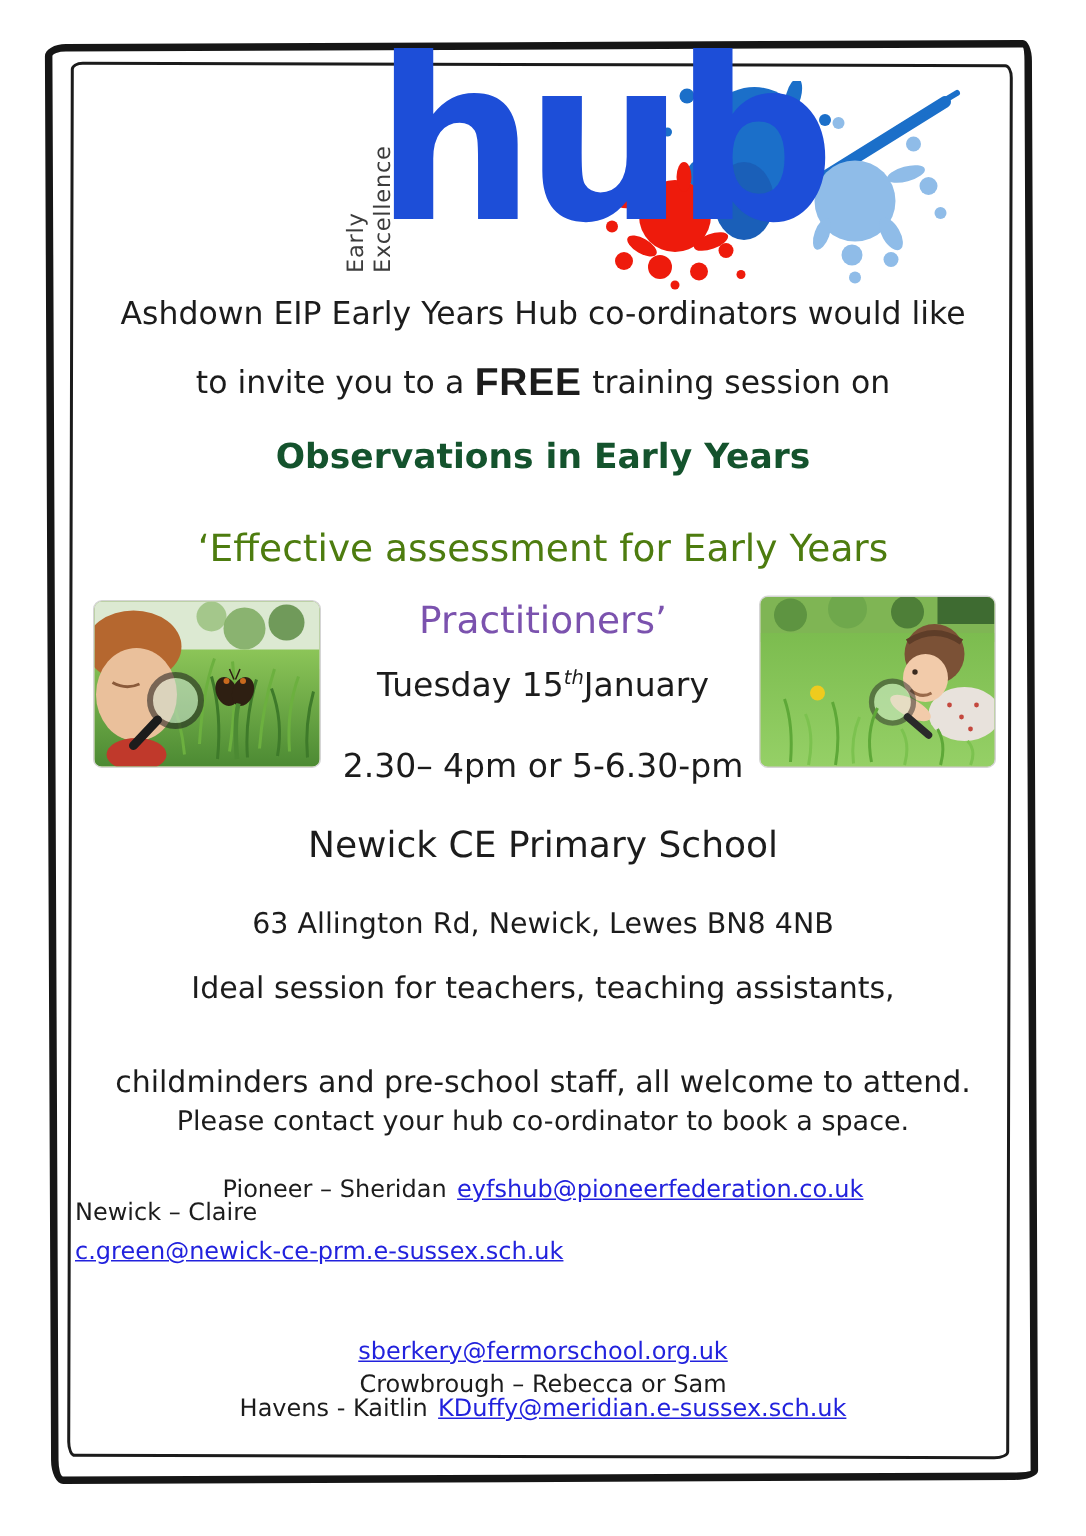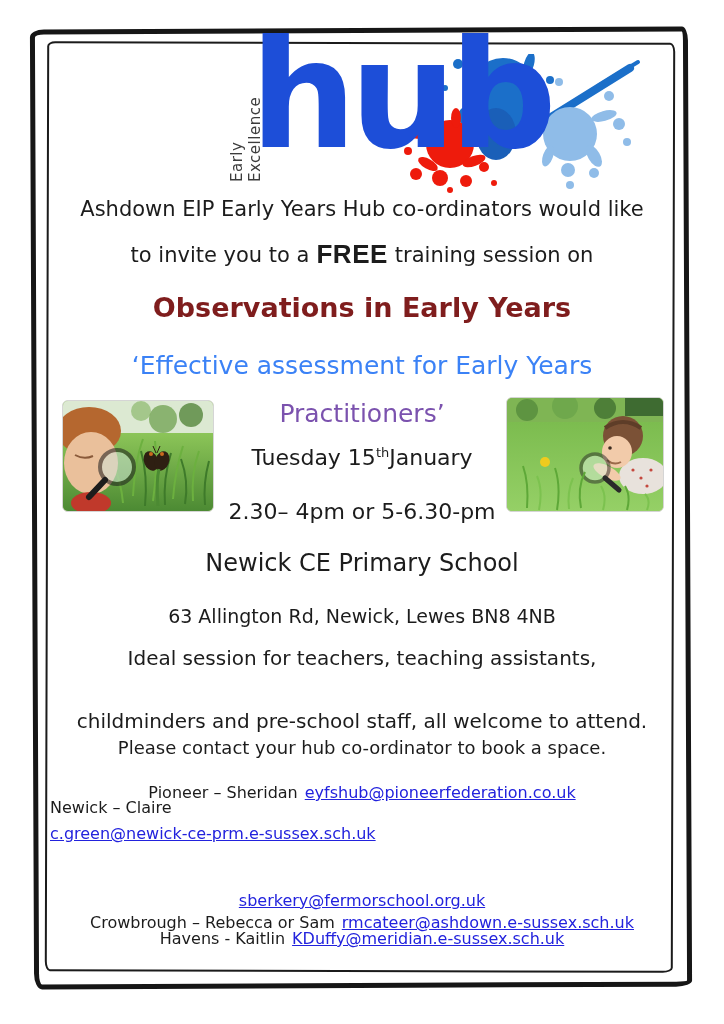--- a/index.html
+++ b/index.html
@@ -37,25 +37,25 @@
     position:absolute;left:22px;top:-34px;z-index:2;
     font-size:150px;line-height:1.0;font-weight:700;
     color:#1d4ed8;letter-spacing:-7px;
   }
 
   
   .cl{position:absolute;left:50px;width:624px;text-align:center;}
   .intro1{top:197px;font-size:21px;}
   .intro2{top:239px;font-size:21px;}
   .free{font-family:Liberation Sans, sans-serif;font-size:26px;font-weight:600;letter-spacing:0.5px;margin:0 7px;vertical-align:-1px;}
-  .title{top:292px;font-size:27px;font-weight:700;color:#7f1d1d;}
-  .sub1{top:351px;font-size:25px;color:#3b82f6;text-align:center;}
+  .title{top:292px;font-size:23px;font-weight:700;color:#14532d;}
+  .sub1{top:351px;font-size:25px;color:#4d7c0f;text-align:center;}
   .sub2{top:399px;font-size:25px;color:#7B52AE;}
   .date{top:445px;font-size:22px;}
-  .date sup{font-size:13px;margin-right:0;}
+  .date sup{font-size:13px;margin-right:0;font-style:italic;}
   .time{top:499px;font-size:22px;}
   .venue{top:549px;font-size:24px;}
   .address{top:605px;font-size:19px;}
   .aud1{top:646px;font-size:20px;}
   .aud2{top:693px;font-size:20px;margin-top:16px;}
   .cta{top:737px;font-size:18px;}
   .contact{font-size:16px;display:flex;justify-content:center;gap:7px;align-items:baseline;}
   .c1{top:783px;} .c2{top:798px;flex-direction:column;} .c3{top:913px;text-align:center;} .c3b{top:891px;} .c4{top:929px;}
   a.email{color:#2222DD;text-decoration:underline;cursor:pointer;}
 
@@ -232,21 +232,20 @@
     <a class="email">eyfshub@pioneerfederation.co.uk</a>
   </div>
 
   <div class="cl cta">Please contact your hub co-ordinator to book a space.</div>
   <div class="cl contact c2">
     <span>Newick – Claire</span>
     <a class="email">c.green@newick-ce-prm.e-sussex.sch.uk</a>
   </div>
   <div class="cl contact c3">
     <span>Crowbrough – Rebecca or Sam</span>
-    <a class="email">rmcateer@ashdown.e-sussex.sch.uk</a>
   </div>
   <div class="cl contact c3b">
     <a class="email">sberkery@fermorschool.org.uk</a>
   </div>
   <div class="cl contact c4">
     <span>Havens - Kaitlin</span>
     <a class="email">KDuffy@meridian.e-sussex.sch.uk</a>
   </div>
 
 </div>

